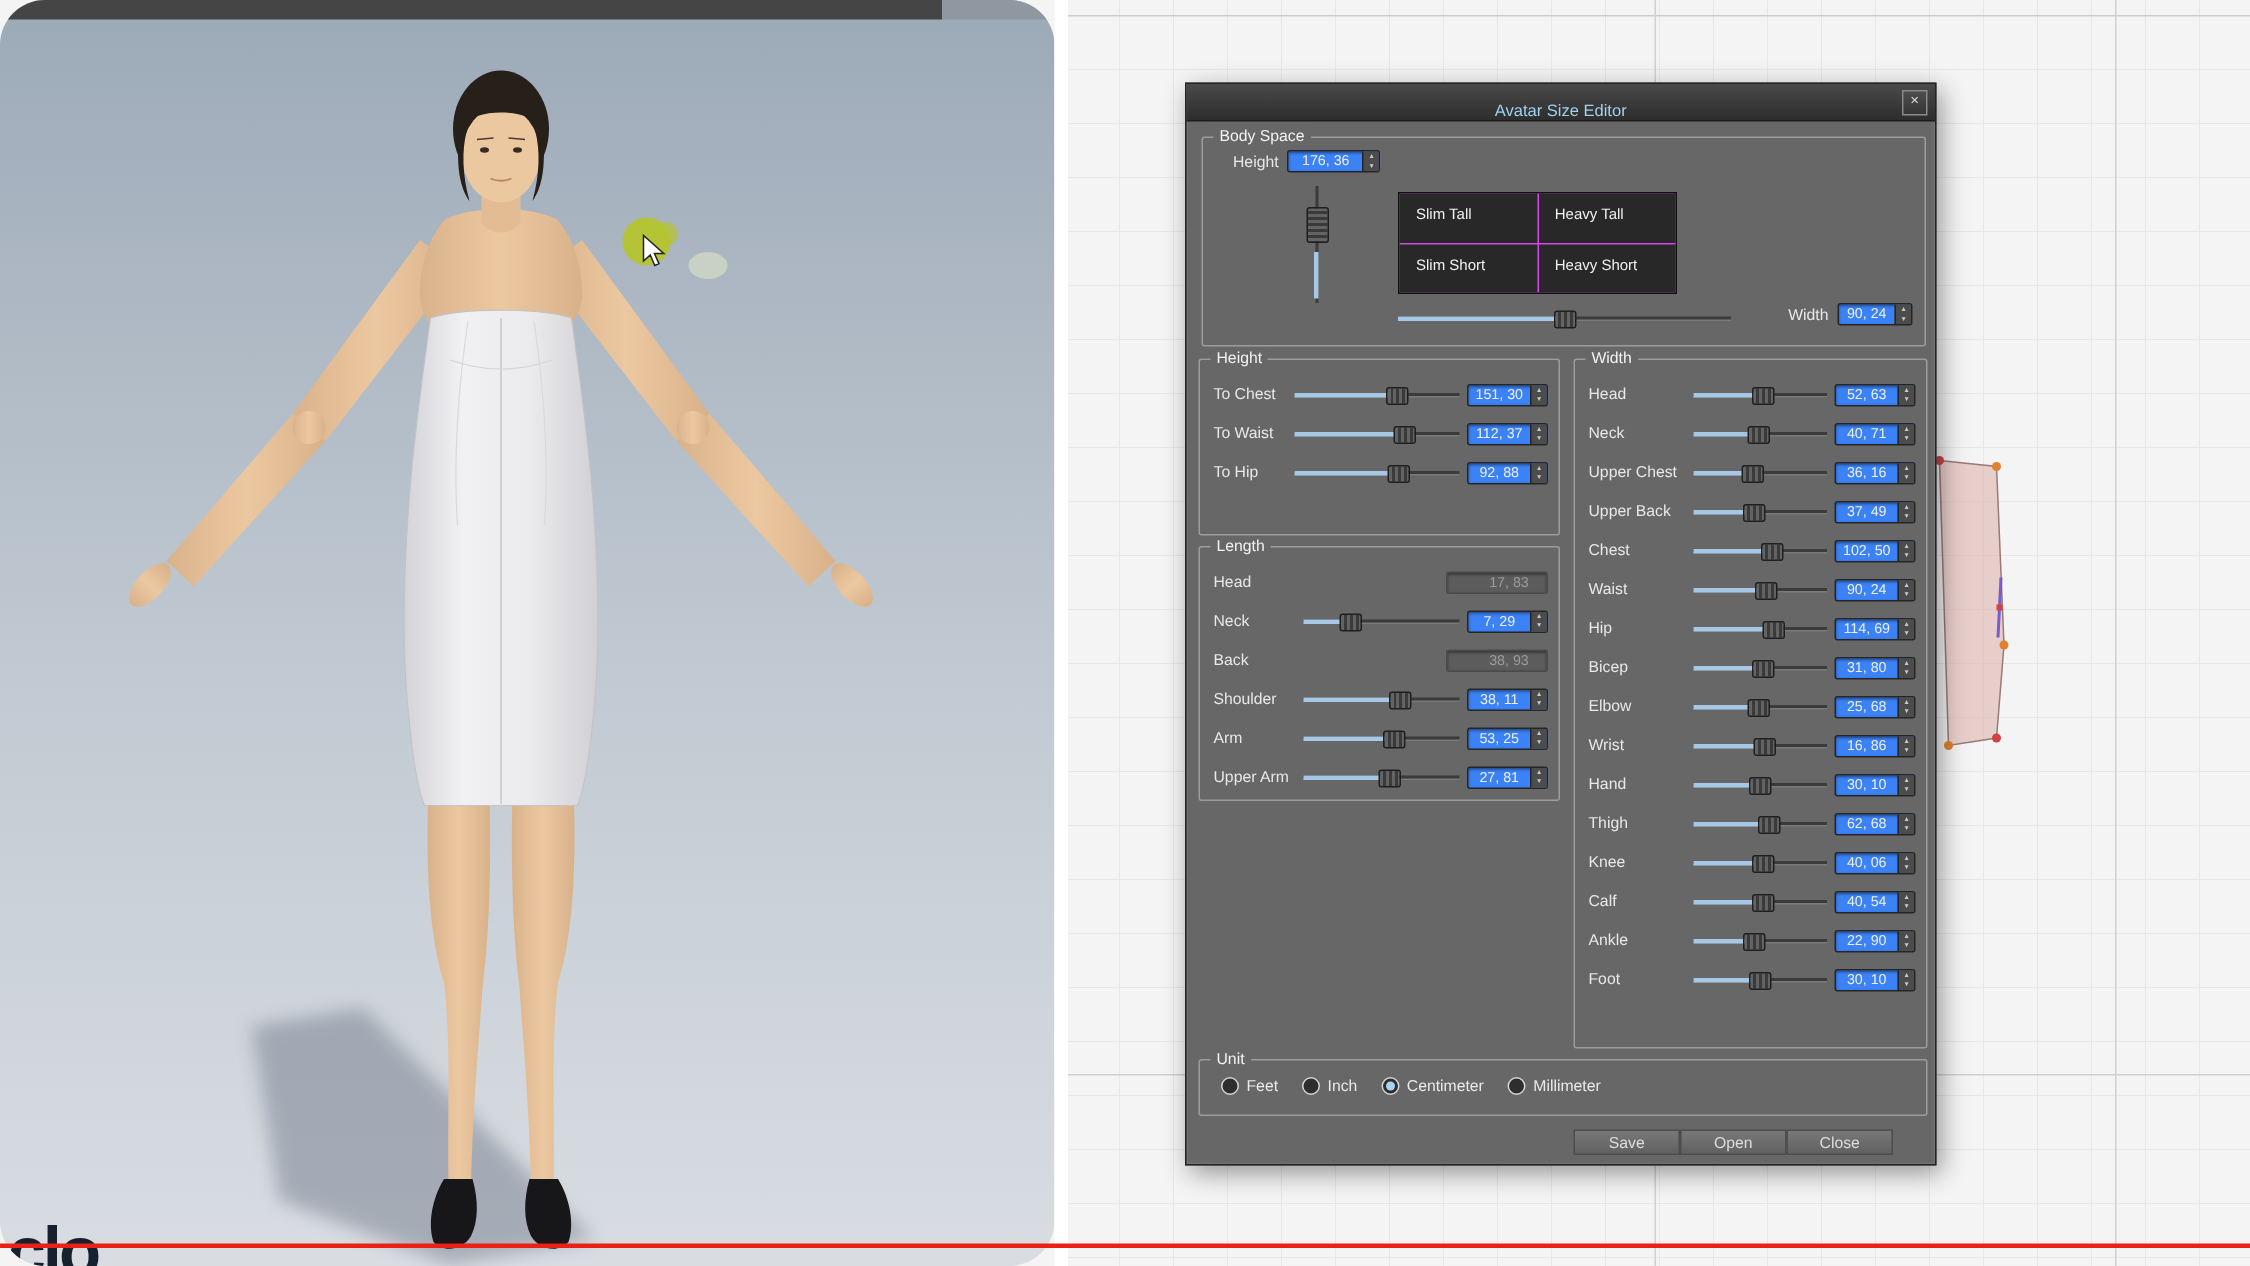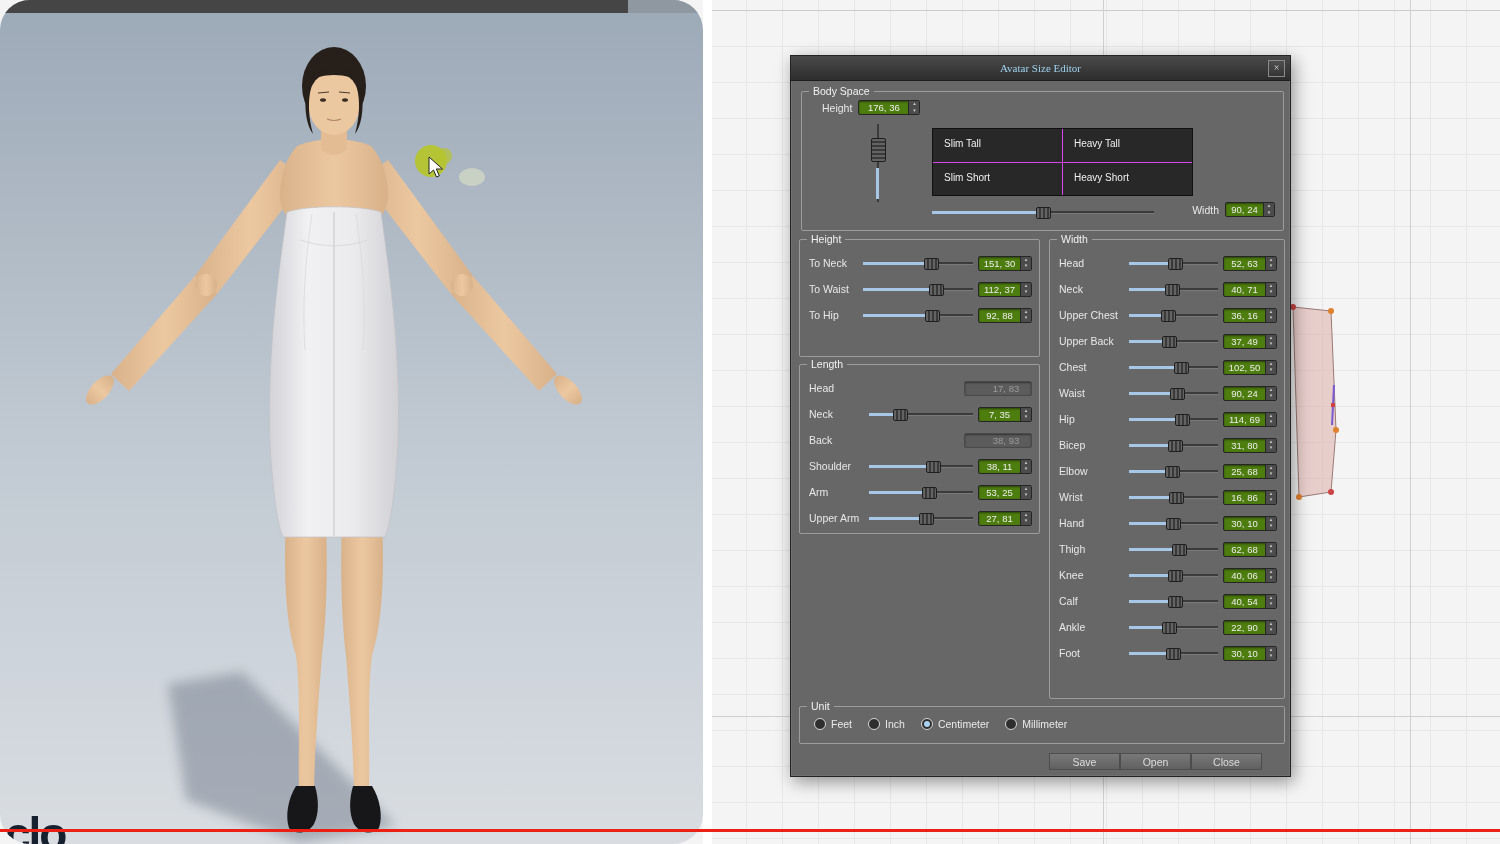--- a/index.html
+++ b/index.html
@@ -22,21 +22,21 @@
   .vmajor2{position:absolute;left:698px;top:0;bottom:0;width:1px;background:#d0d0d0;}
   .hmajor1{position:absolute;left:0;right:0;top:10px;height:1px;background:#cccccc;}
   .hmajor2{position:absolute;left:0;right:0;top:716px;height:1px;background:#d0d0d0;}
   .patternsvg{position:absolute;left:570px;top:295px;z-index:2;}
 
   
   .dialog{position:absolute;left:790px;top:55px;width:501px;height:722px;background:#676767;
           border:1px solid #242424;box-shadow:3px 5px 16px rgba(0,0,0,.4), inset 0 0 0 1px rgba(255,255,255,.07);
           z-index:5;box-sizing:border-box;}
   .titlebar{height:24px;background:linear-gradient(180deg,#4a4a4a,#2d2d2d);border-bottom:1px solid #1d1d1d;
-            display:flex;align-items:center;justify-content:center;position:relative;font-family:Liberation Serif, serif;}
+            display:flex;align-items:flex-end;justify-content:center;position:relative;}
   .title{color:#9fd2ee;font-size:11px;}
   .closebtn{position:absolute;right:5px;top:4px;width:15px;height:15px;background:linear-gradient(180deg,#4e4e4e,#353535);
             border:1px solid #8a8a8a;color:#ddd;font-size:10px;line-height:13px;text-align:center;cursor:default;}
 
   .grp{position:absolute;border:1px solid #9c9c9c;border-radius:2px;box-sizing:border-box;}
   .grp .gt{position:absolute;top:-7px;left:7px;background:#676767;padding:0 4px;font-size:10.5px;color:#f2f2f2;line-height:13px;}
 
   .grp-bodyspace{left:10px;top:35px;width:483px;height:140px;}
   .grp-height{left:8px;top:183px;width:241px;height:118px;padding-top:10px;}
   .grp-length{left:8px;top:308px;width:241px;height:170px;padding-top:10px;}
@@ -53,40 +53,40 @@
 
   
   .slider{flex:1;position:relative;height:12px;margin-right:5px;}
   .slider i{display:block;}
   .slider .tr{position:absolute;left:0;right:0;top:5px;height:2px;background:#3b3b3b;box-shadow:0 1px 0 rgba(255,255,255,.13);}
   .slider .fl{position:absolute;left:0;top:5px;height:3px;width:var(--pct,50%);background:#a6c8e6;}
   .slider .hd{position:absolute;top:1px;left:var(--pct,50%);margin-left:-7px;width:13px;height:10px;border:1px solid #1f1f1f;
               border-radius:2px;background:repeating-linear-gradient(90deg,#636363 0 2px,#3a3a3a 2px 4px);}
 
   
-  .spin{display:flex;width:54px;height:15px;background:#4d7c0f;border:1px solid #262626;border-radius:2px;
+  .spin{display:flex;width:54px;height:15px;background:#3b82f6;border:1px solid #262626;border-radius:2px;
         box-shadow:inset 0 1px 2px rgba(0,0,0,.45);flex:none;box-sizing:border-box;}
   .spin .sv{flex:1;font-size:9.5px;color:#eeeeee;text-align:center;line-height:13px;white-space:nowrap;overflow:hidden;}
   .spin .sa{width:10px;display:flex;flex-direction:column;border-left:1px solid #262626;background:#4c4c4c;}
   .spin .sa b{flex:1;font-size:4.5px;line-height:6px;color:#c8c8c8;text-align:center;font-weight:normal;}
   .spin.dis{width:68px;background:#5c5c5c;border-color:#4a4a4a;}
   .spin.dis .sv{color:#9b9b9b;padding-left:16px;}
   .spin.w50{width:50px;}
   .spin.w62{width:62px;}
 
   
   .bs-height-row{position:absolute;left:20px;top:8px;display:flex;align-items:center;gap:6px;}
   .bs-width-row{position:absolute;right:8px;top:110px;display:flex;align-items:center;gap:6px;}
   .bs-vslider{position:absolute;left:68px;top:32px;width:16px;height:78px;}
   .bs-vslider i{display:block;}
   .bs-vslider .vtr{position:absolute;left:7px;top:0;bottom:0;width:2px;background:#3b3b3b;}
   .bs-vslider .vfl{position:absolute;left:6px;top:56%;bottom:3px;width:3px;background:#a6c8e6;}
   .bs-vslider .vhd{position:absolute;left:1px;top:var(--pct,20%);width:13px;height:22px;border:1px solid #1f1f1f;border-radius:2px;
                    background:repeating-linear-gradient(0deg,#636363 0 2px,#3a3a3a 2px 4px);}
-  .bs-presets{position:absolute;left:130px;top:36px;width:261px;height:68px;background:#d946ef;border:1px solid #111;
+  .bs-presets{position:absolute;left:130px;top:36px;width:186px;height:68px;background:#d946ef;border:1px solid #111;
               display:grid;grid-template-columns:1fr 1fr;grid-template-rows:1fr 1fr;gap:1px;box-sizing:border-box;}
   .bs-presets .cell{background:#282828;color:#f0f0f0;font-size:10px;padding:9px 0 0 11px;}
   .bs-hslider{position:absolute;left:130px;top:114px;width:222px;height:12px;margin:0;}
 
   
   .radios{display:flex;align-items:center;gap:16px;padding:11px 0 0 14px;}
   .radio{display:flex;align-items:center;}
   .radio .rc{width:10px;height:10px;border-radius:50%;background:#2e2e2e;border:1px solid #d6d6d6;position:relative;display:inline-block;flex:none;}
   .radio.on .rc::after{content:'';position:absolute;inset:2px;border-radius:50%;background:#a9d2f0;}
   .radio span{font-size:10.5px;color:#eaeaea;margin-left:5px;}
@@ -238,21 +238,21 @@
             <b>▲</b>
             <b>▼</b>
           </span>
       </div>
     </div>
   </div>
 
   <div class="grp grp-height">
     <span class="gt">Height</span>
     <div class="szrow">
-        <span class="lbl">To Neck</span>
+        <span class="lbl">To Chest</span>
         <div class="slider" style="--pct: 62%;">
           <i class="tr"></i>
           <i class="fl"></i>
           <i class="hd"></i>
         </div>
         <div class="spin">
           <span class="sv">151, 30</span>
           <span class="sa">
             <b>▲</b>
             <b>▼</b>
@@ -301,21 +301,21 @@
         </div>
       </div>
     <div class="szrow">
         <span class="lbl">Neck</span>
         <div class="slider" style="--pct: 30%;">
           <i class="tr"></i>
           <i class="fl"></i>
           <i class="hd"></i>
         </div>
         <div class="spin">
-          <span class="sv">7, 35</span>
+          <span class="sv">7, 29</span>
           <span class="sa">
             <b>▲</b>
             <b>▼</b>
           </span>
         </div>
       </div>
     <div class="szrow">
         <span class="lbl">Back</span>
         <span class="spacer"></span>
         <div class="spin dis">

